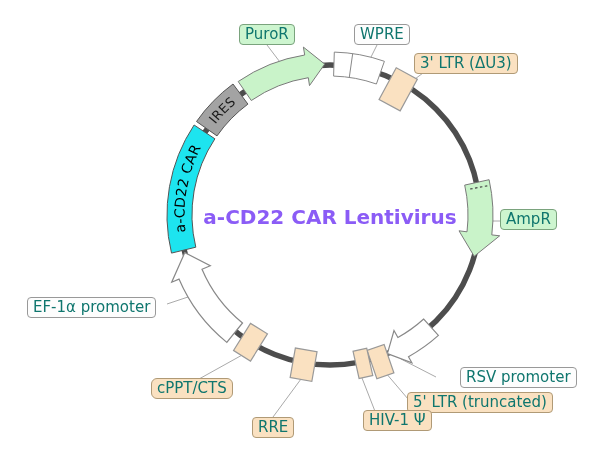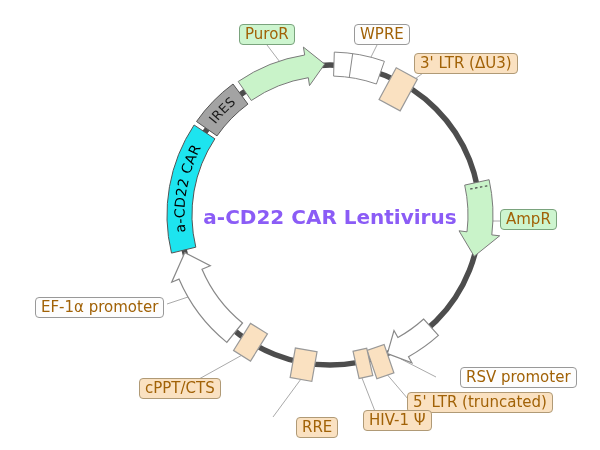--- a/index.html
+++ b/index.html
@@ -2,21 +2,21 @@
 <html><head>
 <meta charset="utf-8">
 <style>
   html,body{margin:0;padding:0;background:#fff;}
   #stage{
     position:relative;width:600px;height:450px;background:#ffffff;overflow:hidden;
     font-family:"DejaVu Sans","Liberation Sans",sans-serif;
   }
   #map-svg{position:absolute;left:0;top:0;}
   .chip{
-    position:absolute;font-size:15px;line-height:19px;color:#a16207;
+    position:absolute;font-size:15px;line-height:19px;color:#0f766e;
     padding:0 5px;border-radius:4px;border:1px solid #999;background:#fdfdfd;
     white-space:nowrap;
   }
   .chip.green{background:#cdf5cf;border-color:#7aa37d;}
   .chip.tan{background:#fae1c1;border-color:#b09a76;}
   .chip.white{background:#fdfdfd;border-color:#999;text-align:center;}
   #plasmid-title{
     position:absolute;left:160px;top:205px;width:340px;text-align:center;
     font-size:20px;font-weight:bold;color:#8b5cf6;
   }
@@ -81,19 +81,19 @@
     </text>
   </svg>
 
   <div class="chip green" style="left:239px;top:24px;">PuroR</div>
   <div class="chip white" style="left:354px;top:24px;">WPRE</div>
   <div class="chip tan" style="left:414px;top:53px;">3' LTR (ΔU3)</div>
   <div class="chip green" style="left:500px;top:209px;">AmpR</div>
   <div class="chip white" style="left:436px;top:367px;margin-left:24px;">RSV promoter</div>
   <div class="chip tan" style="left:407px;top:392px;text-align:right;">5' LTR (truncated)</div>
   <div class="chip tan" style="left:363px;top:410px;">HIV-1 Ψ</div>
-  <div class="chip tan" style="left:252px;top:417px;margin-left:44px;">RRE</div>
-  <div class="chip tan" style="left:139px;top:378px;">cPPT/CTS</div>
-  <div class="chip white" style="left:35px;top:297px;">EF-1α promoter</div>
+  <div class="chip tan" style="left:252px;top:417px;">RRE</div>
+  <div class="chip tan" style="left:151px;top:378px;border-radius:6px;">cPPT/CTS</div>
+  <div class="chip white" style="left:27px;top:297px;">EF-1α promoter</div>
 
   <div id="plasmid-title">a-CD22 CAR Lentivirus</div>
 
 </div>
 
 </body></html>

